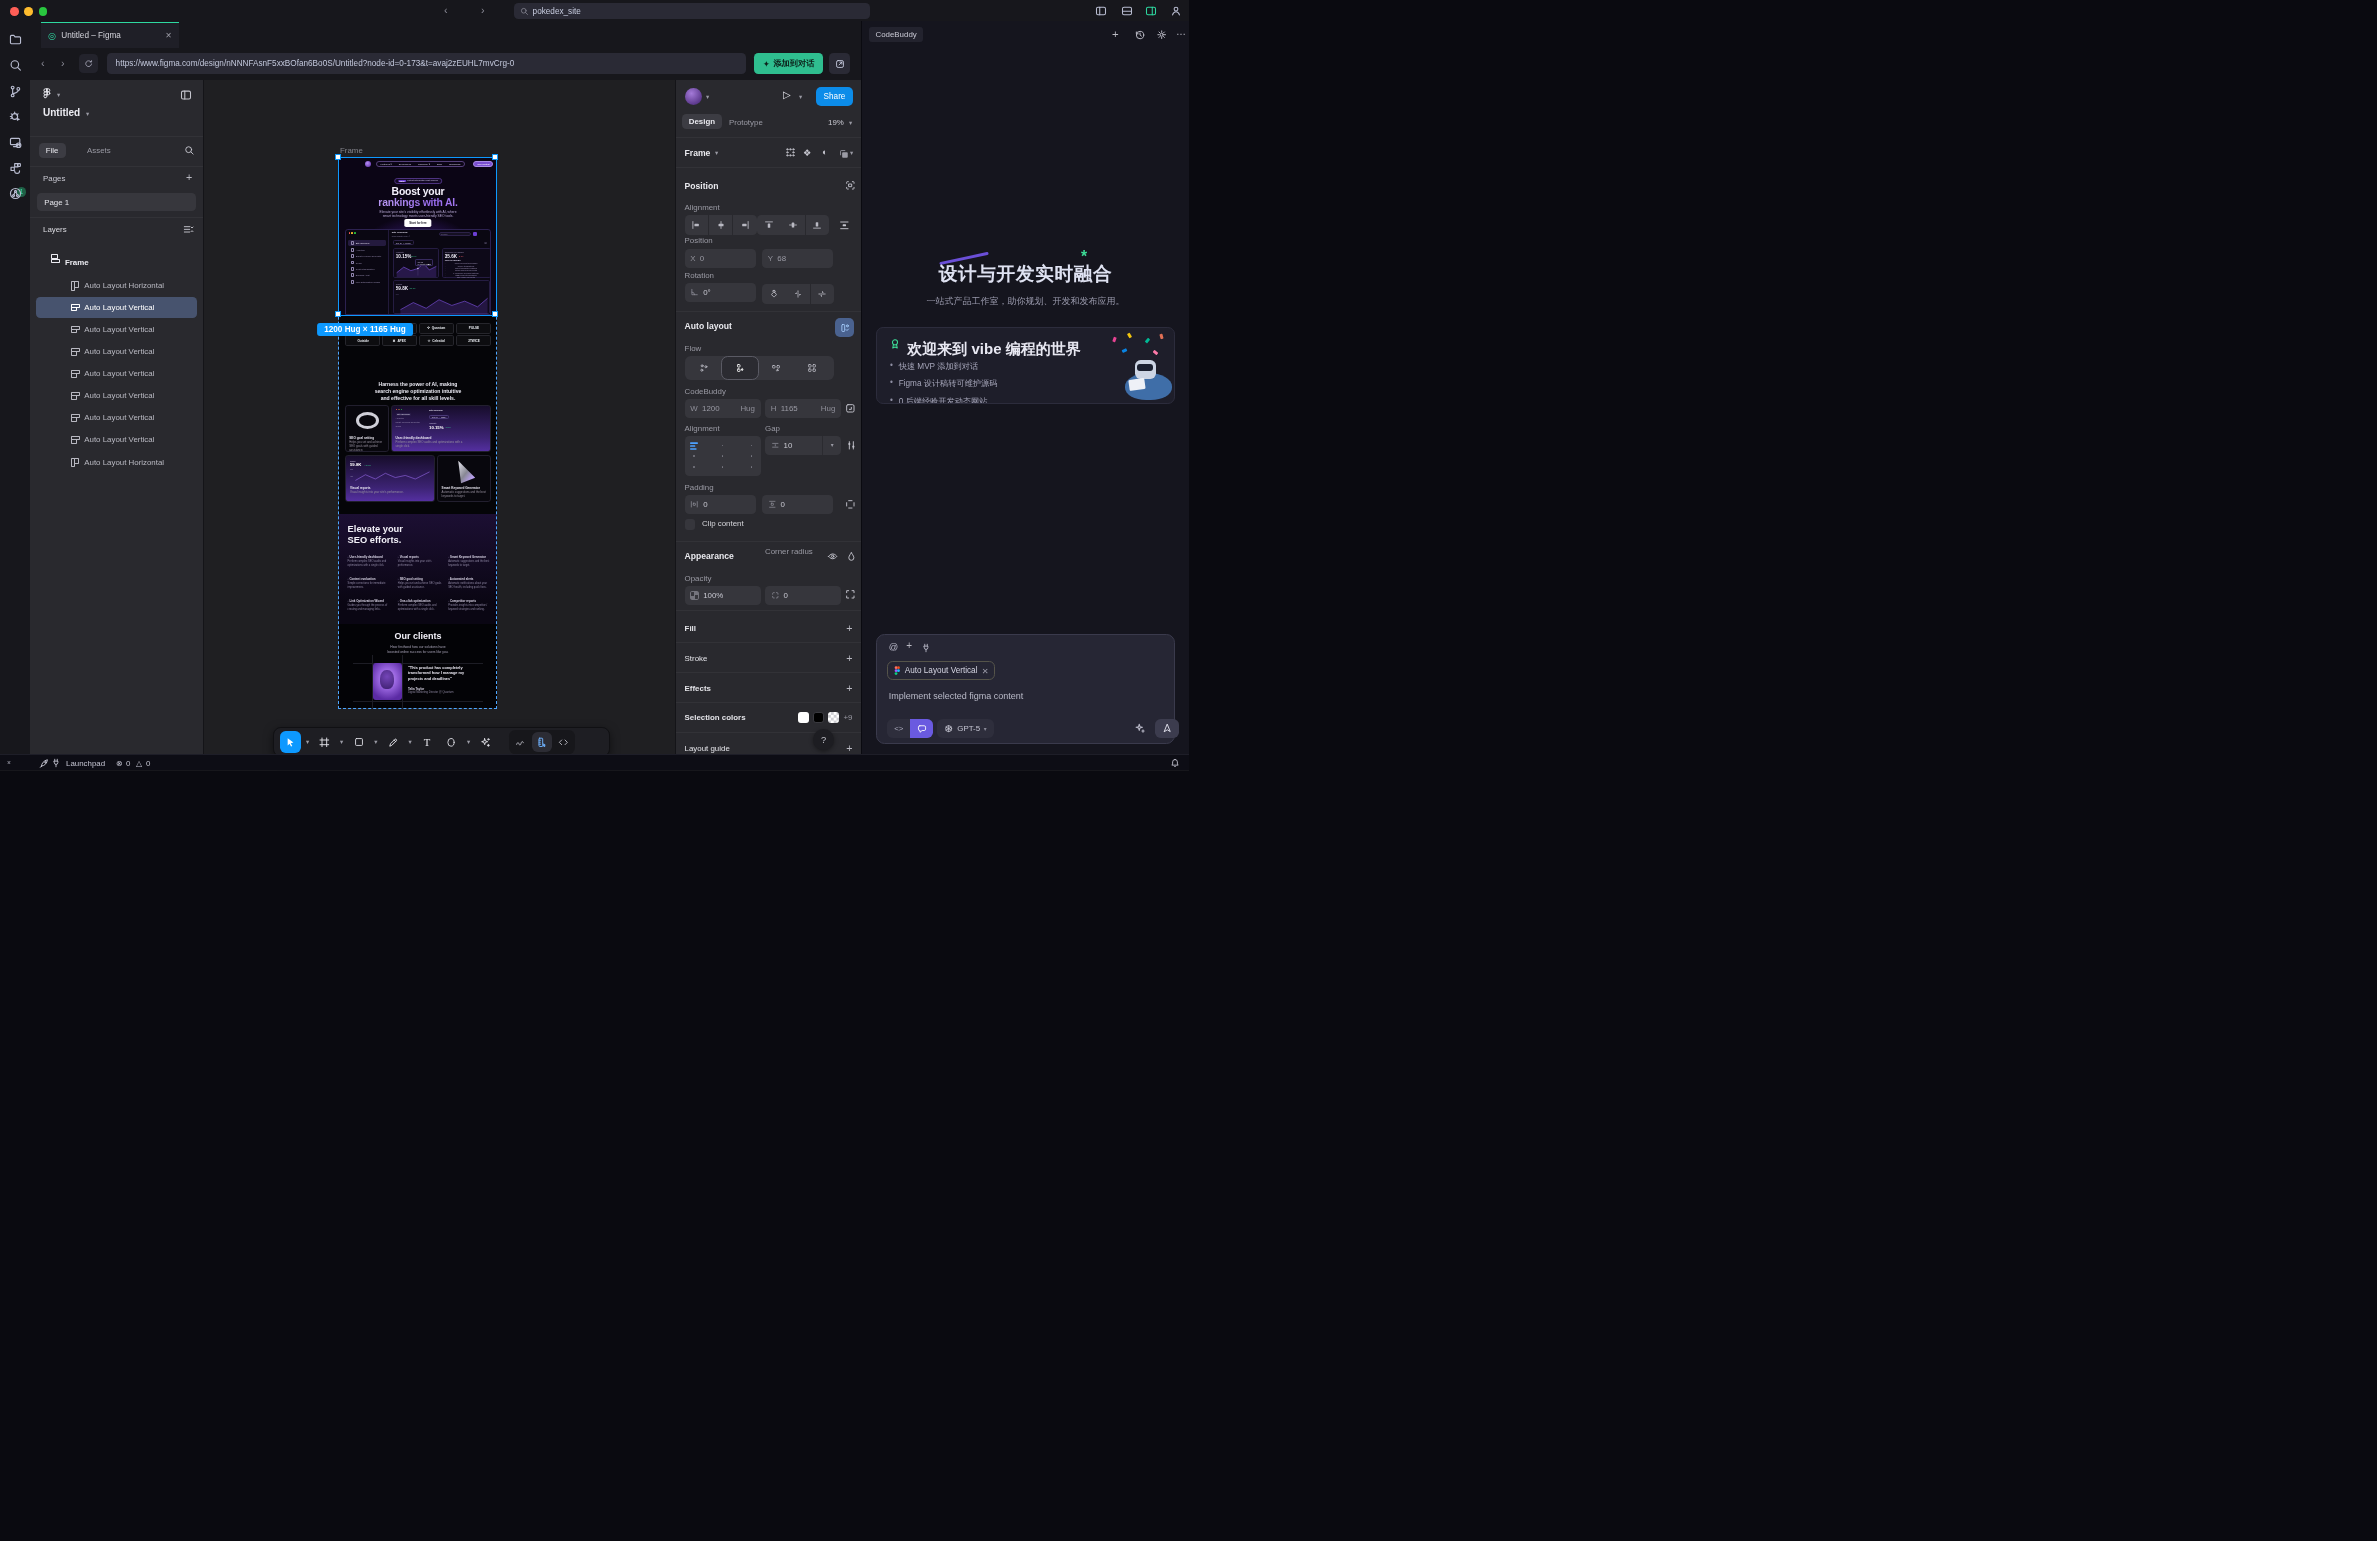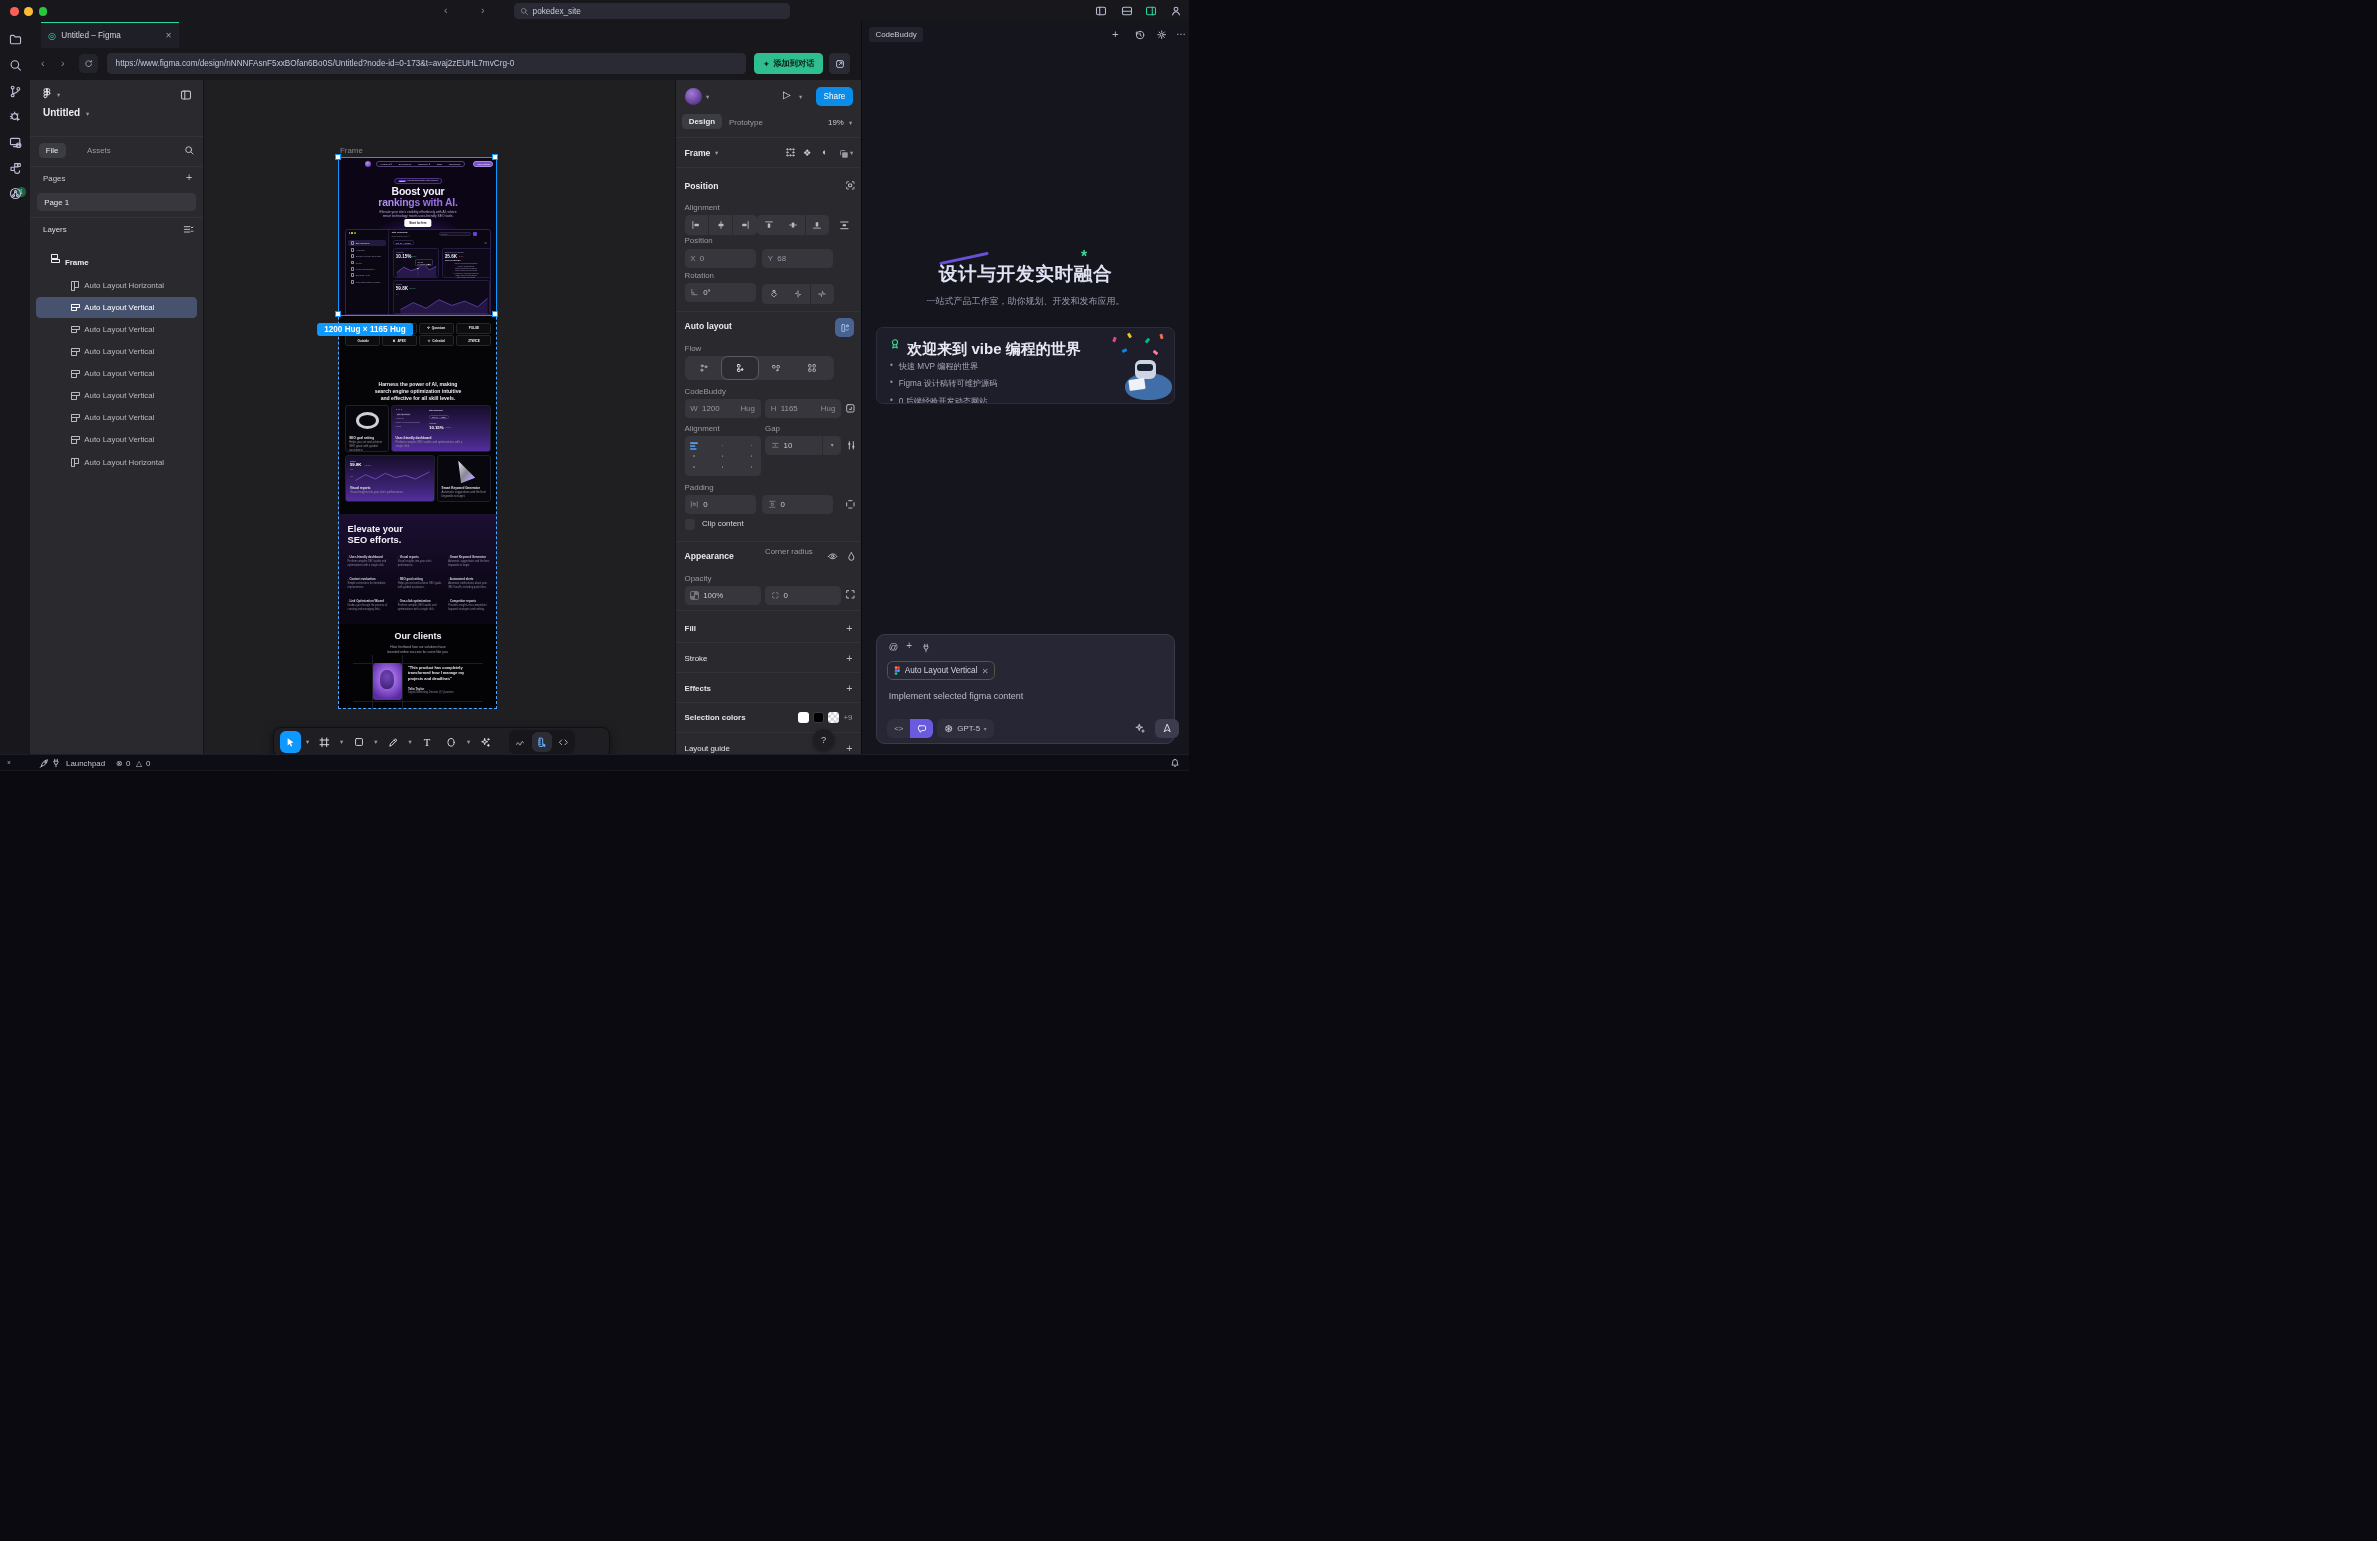--- a/index.html
+++ b/index.html
@@ -6,21 +6,21 @@
   html,body { background:#0a0a10; }
   body { font-family:"Liberation Sans","DejaVu Sans",sans-serif; }
   #app { position:relative; width:1189px; height:771px; background:#17171c; overflow:hidden; color:#d8d8de; font-size:7.9px; }
   .abs { position:absolute; }
   .flex { display:flex; align-items:center; }
   svg { display:block; }
   .ic { fill:none; stroke:currentColor; stroke-width:1.4; stroke-linecap:round; stroke-linejoin:round; }
 
   
   .tl-dot { width:8.6px; height:8.6px; border-radius:50%; display:inline-block; margin-right:5.7px; }
-  #top-search { left:514px; top:2.9px; width:276px; height:16.4px; background:#2a2a35; border-radius:4.3px; color:#c8cde0; padding:0 5.7px; gap:4.3px; font-size:8.2px; }
+  #top-search { left:514px; top:2.9px; width:356px; height:16.4px; background:#2a2a35; border-radius:4.3px; color:#c8cde0; padding:0 5.7px; gap:4.3px; font-size:8.2px; }
   .nav-arrow { color:#8b8b97; font-size:10.7px; }
   #tab { left:41px; top:22px; width:138px; height:26px; background:#1f1f27; border-top:1.4px solid #2ed9a0; display:flex; align-items:center; padding:0 7.1px; gap:5px; }
   #tab .tab-title { color:#d2d2da; font-size:8.2px; white-space:nowrap; }
   #navrow { left:30px; top:48px; width:831px; height:32px; background:#17171c; }
   #urlbar { left:107px; top:53px; width:639px; height:21.4px; background:#2a2a35; border-radius:4.3px; color:#c3c8dc; font-size:8.2px; padding:0 8.6px; white-space:nowrap; overflow:hidden; }
   #reload-btn { left:79px; top:54px; width:18.6px; height:18.6px; background:#23232c; border-radius:4.3px; color:#aab; justify-content:center; }
   #add-chat-btn { left:754px; top:53px; width:69px; height:21.4px; background:#2fbe8f; border-radius:4.3px; color:#0c1f18; font-weight:bold; font-size:8.2px; justify-content:center; gap:3.6px; }
   #ext-btn { left:829px; top:53px; width:21.4px; height:21.4px; background:#2a2a35; border-radius:4.3px; color:#c8cde0; justify-content:center; }
 
   
@@ -977,21 +977,21 @@
     <div id="cb-sub">一站式产品工作室，助你规划、开发和发布应用。</div>
 
     <div id="cb-card">
       <svg class="abs ic" style="left:11.4px;top:10px;color:#3ddc97" width="12" height="12" viewBox="0 0 16 16">
           <circle cx="8" cy="5.8" r="3.4"></circle>
           <path d="M6 8.6L5 13.4l3-1.3 3 1.3-1-4.8"></path>
         </svg>
       <span class="abs" style="left:30px;top:11.4px;font-size:15px;font-weight:bold;color:#e8e8f2">欢迎来到 vibe 编程的世界</span>
       <div class="abs" style="left:11.4px;top:26px;width:186px">
 
-      <div class="cb-bullet"><span>快速 MVP 编程的世界</span></div>
+      <div class="cb-bullet"><span>快速 MVP 添加到对话</span></div>
           <div class="cb-bullet"><span>Figma 设计稿转可维护源码</span></div>
           <div class="cb-bullet"><span>0 后端经验开发动态网站</span></div>
         </div>
       <span class="confetti" style="left:236px;top:8.6px;background:#e84393;transform:rotate(20deg)"></span>
       <span class="confetti" style="left:251px;top:4.3px;background:#f1c40f;transform:rotate(-30deg)"></span>
       <span class="confetti" style="left:269px;top:10px;background:#00b894;transform:rotate(40deg)"></span>
       <span class="confetti" style="left:283px;top:5.7px;background:#e17055;transform:rotate(-15deg)"></span>
       <span class="confetti" style="left:246px;top:20px;background:#0984e3;transform:rotate(65deg)"></span>
       <span class="confetti" style="left:277px;top:21.4px;background:#fd79a8;transform:rotate(-50deg)"></span>
       <div class="abs" style="left:243px;top:29px;width:53px;height:43px">

